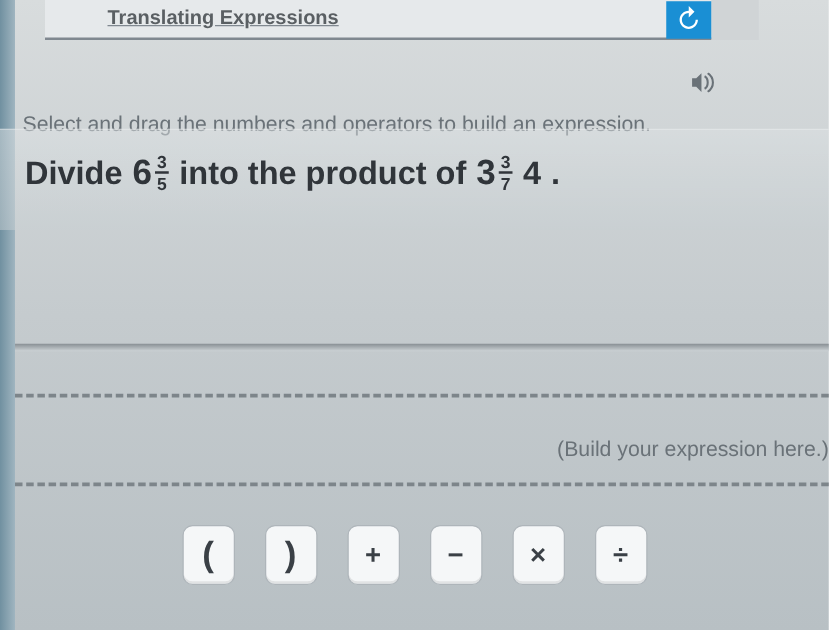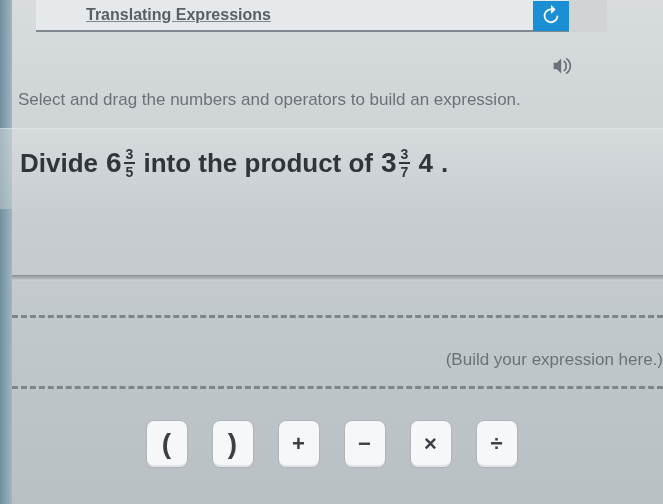--- a/index.html
+++ b/index.html
@@ -60,21 +60,21 @@
       margin-top: 32px;
     }
     .speaker-icon {
       position: absolute;
       top: 58px; left: 552px;
       cursor: pointer;
     }
     .speaker-icon svg { width: 20px; height: 16px; fill: #6a7278; }
     .problem-area {
       position: absolute;
-      top: 128px; left: 0; right: 0;
+      top: 103px; left: 0; right: 0;
       padding: 18px 20px 30px 20px;
       border-top: 1px solid rgba(255,255,255,0.4);
       background: linear-gradient(180deg, rgba(220,225,227,0.5), rgba(200,207,210,0.5));
     }
     .problem-text {
       color: #30353a;
       font-size: 26px;
       font-weight: 800;
       display: flex;
       align-items: center;

